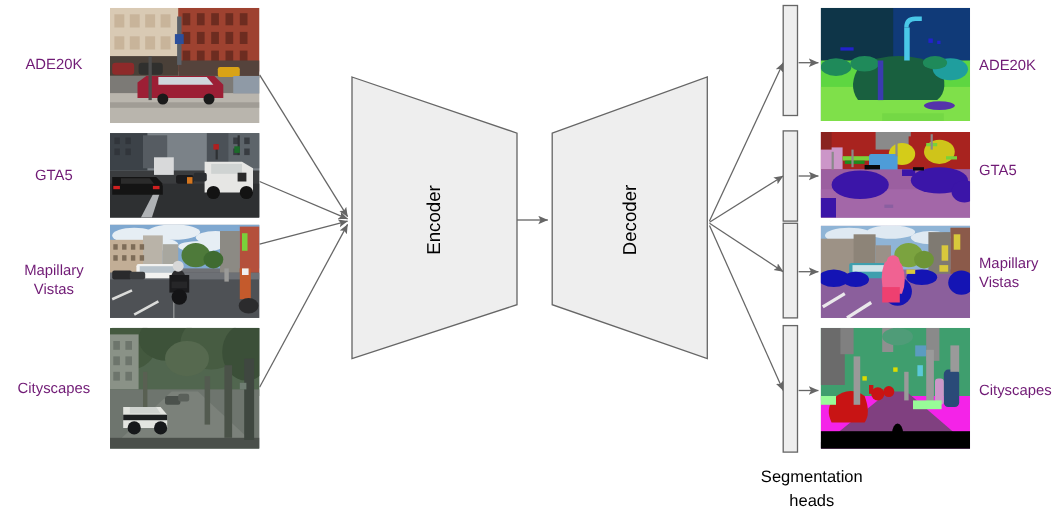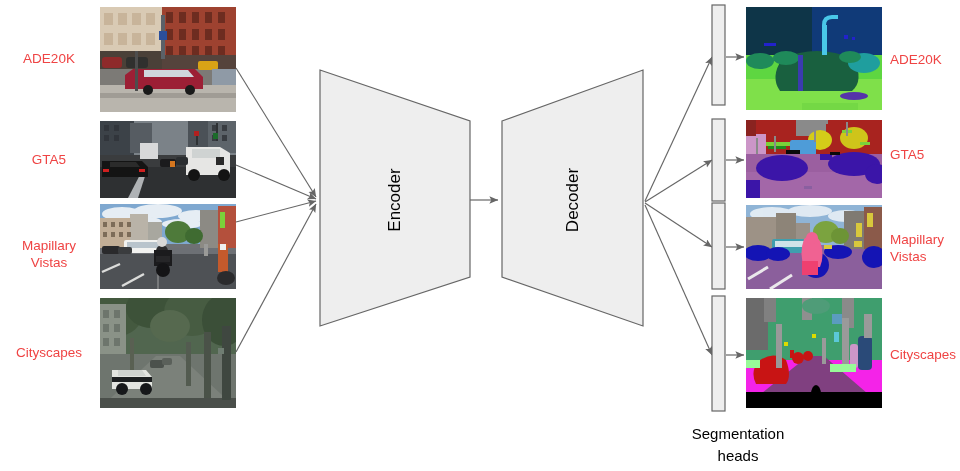--- a/index.html
+++ b/index.html
@@ -1,19 +1,19 @@
 <!DOCTYPE html>
 <html><head>
 <meta charset="utf-8">
 <style>
   html,body{margin:0;padding:0;background:#ffffff;}
   body{width:960px;height:471px;position:relative;overflow:hidden;
        font-family:"Liberation Sans","DejaVu Sans",sans-serif;}
   .stage{position:absolute;left:0;top:0;width:960px;height:471px;}
-  .lbl{position:absolute;color:#ef4444;font-size:13.5px;line-height:17px;
+  .lbl{position:absolute;color:#701a75;font-size:13.5px;line-height:17px;
        text-align:center;white-space:pre-line;}
   .lbl.right{text-align:left;}
   .blk-lbl{position:absolute;color:#000000;font-size:15px;line-height:20px;
        text-align:center;}
   .thumb{position:absolute;overflow:hidden;}
   .thumb>svg{display:block;width:100%;height:100%;}
   .box-txt{position:absolute;color:#000;font-size:17px;
        transform:rotate(-90deg);transform-origin:center center;
        white-space:nowrap;}
   svg.wires{position:absolute;left:0;top:0;width:960px;height:471px;

